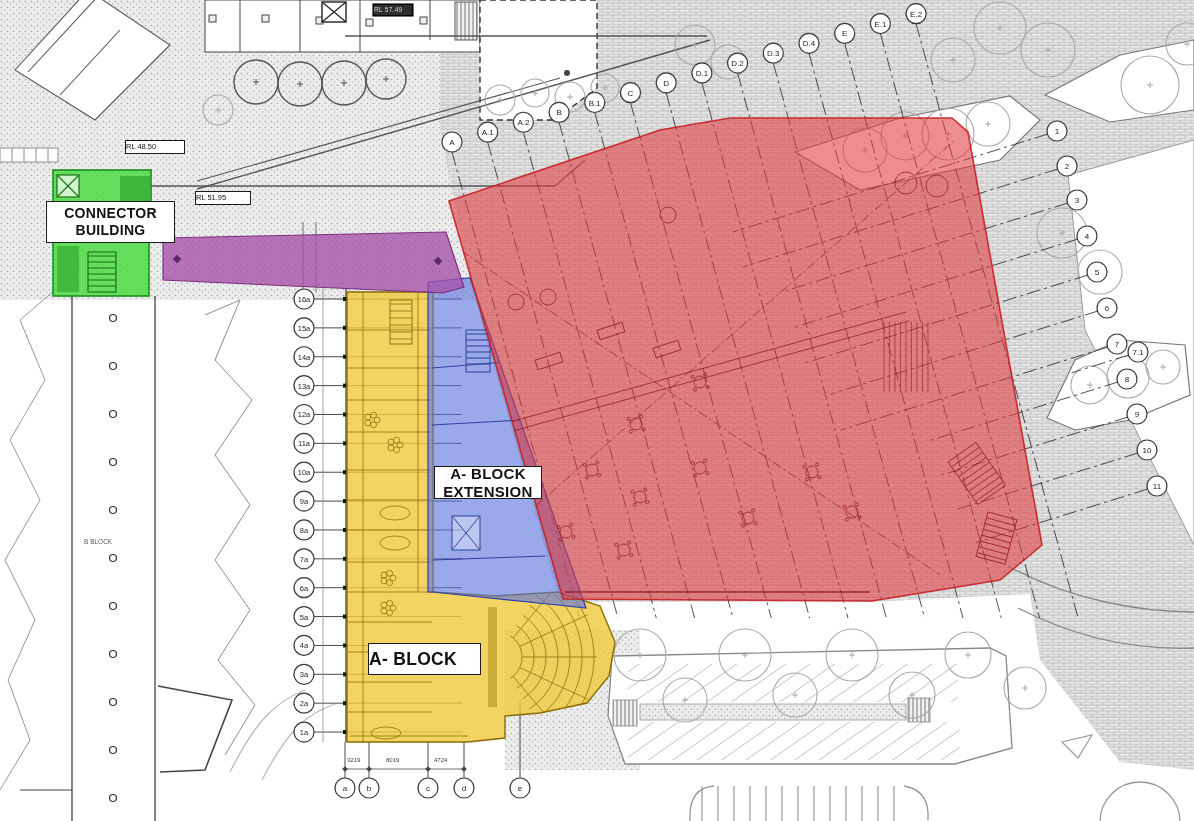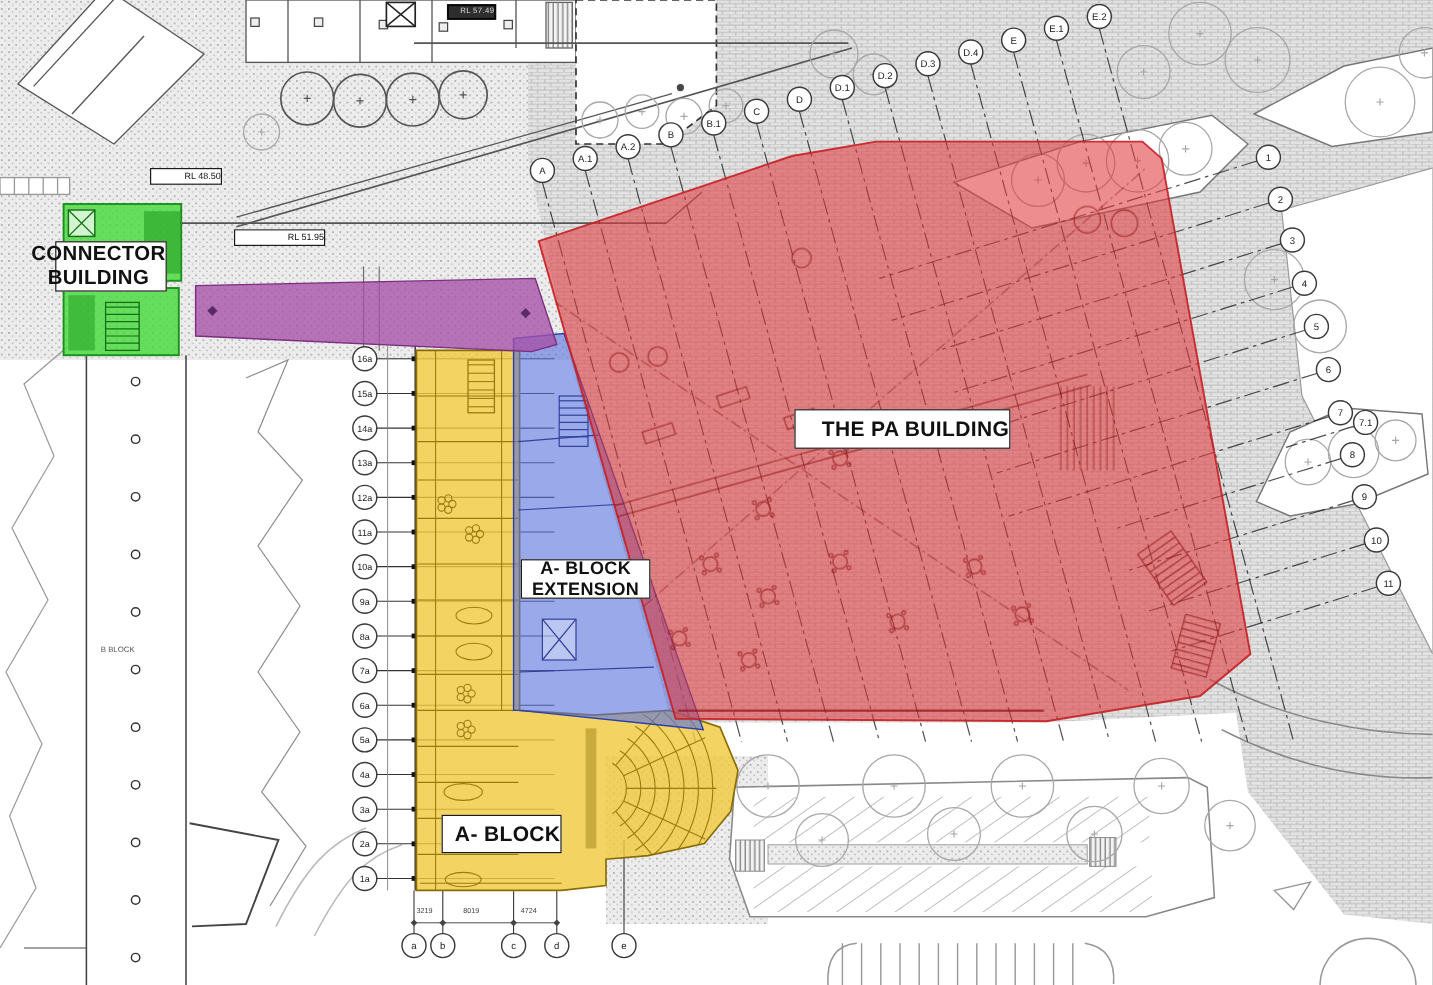--- a/index.html
+++ b/index.html
@@ -1,19 +1,19 @@
 <!DOCTYPE html>
 <html><head>
 <meta charset="utf-8">
 <title>Site Plan</title>
 <style>
   html,body{margin:0;padding:0;background:#888;font-family:"Liberation Sans",sans-serif;}
   #canvas{position:relative;width:1194px;height:821px;background:#fff;overflow:hidden;margin:0 auto;}
   #plan{position:absolute;left:0;top:0;}
-  .tag{position:absolute;display:flex;align-items:center;justify-content:flex-end;text-align:center;
+  .tag{position:absolute;display:flex;align-items:center;justify-content:flex-start;text-align:center;
        background:#fff;border:1.6px solid #1b1b1b;color:#111;font-weight:600;line-height:1.18;
        box-sizing:border-box;z-index:5;letter-spacing:.3px;}
   .tag.small{border-width:1px;font-weight:400;letter-spacing:0;}
   .tag.dark{background:#2e2e2e;color:#ddd;border:1px solid #000;font-weight:400;}
   .plain{position:absolute;background:transparent;border:none;color:#555;z-index:5;font-weight:400;}
   text{font-family:"Liberation Sans",sans-serif;}
 </style>
 </head>
 <body>
 
@@ -711,37 +711,34 @@
       </g>
   <g id="gen-dims">
         <line x1="345" y1="769" x2="464" y2="769" stroke="#444" stroke-width="0.8"></line>
         <rect x="343" y="767" width="4" height="4" transform="rotate(45 345 769)" fill="#444"></rect>
         <rect x="367" y="767" width="4" height="4" transform="rotate(45 369 769)" fill="#444"></rect>
         <rect x="426" y="767" width="4" height="4" transform="rotate(45 428 769)" fill="#444"></rect>
         <rect x="462" y="767" width="4" height="4" transform="rotate(45 464 769)" fill="#444"></rect>
       </g>
 </svg>
 
-<div class="tag" style="left:46px;top:201px;width:93px;height:42px;font-size:17px;">
+<div class="tag" style="left:46px;top:201px;width:129px;height:42px;font-size:14px;">
       <span>CONNECTOR BUILDING</span>
-    </div>
-<div class="tag" style="left:662px;top:341px;width:180px;height:33px;font-size:17.5px;">
-      <span>THE PA BUILDING</span>
     </div>
 <div class="tag" style="left:434px;top:466px;width:108px;height:33px;font-size:15px;">
       <span>A- BLOCK EXTENSION</span>
     </div>
-<div class="tag" style="left:368px;top:643px;width:100px;height:32px;font-size:17.5px;margin-top:36px;">
+<div class="tag" style="left:368px;top:643px;width:113px;height:32px;font-size:17.5px;">
       <span>A- BLOCK</span>
     </div>
 
 <div class="tag small" style="left:125px;top:140px;width:60px;height:14px;font-size:7.5px;">
       <span>RL 48.50</span>
     </div>
-<div class="tag small" style="left:195px;top:191px;width:76px;height:14px;font-size:7.5px;">
+<div class="tag small" style="left:195px;top:191px;width:56px;height:14px;font-size:7.5px;">
       <span>RL 51.95</span>
     </div>
 <div class="tag dark" style="left:373px;top:4px;width:40px;height:12px;font-size:6.5px;">
       <span>RL 57.49</span>
     </div>
 <div class="plain" style="left:84px;top:538px;font-size:6.5px;"><span>B BLOCK</span></div>
 
 <div class="plain" style="left:347px;top:757px;font-size:6px;color:#444;"><span>3219</span></div>
 <div class="plain" style="left:386px;top:757px;font-size:6px;color:#444;"><span>8019</span></div>
 <div class="plain" style="left:434px;top:757px;font-size:6px;color:#444;"><span>4724</span></div>

